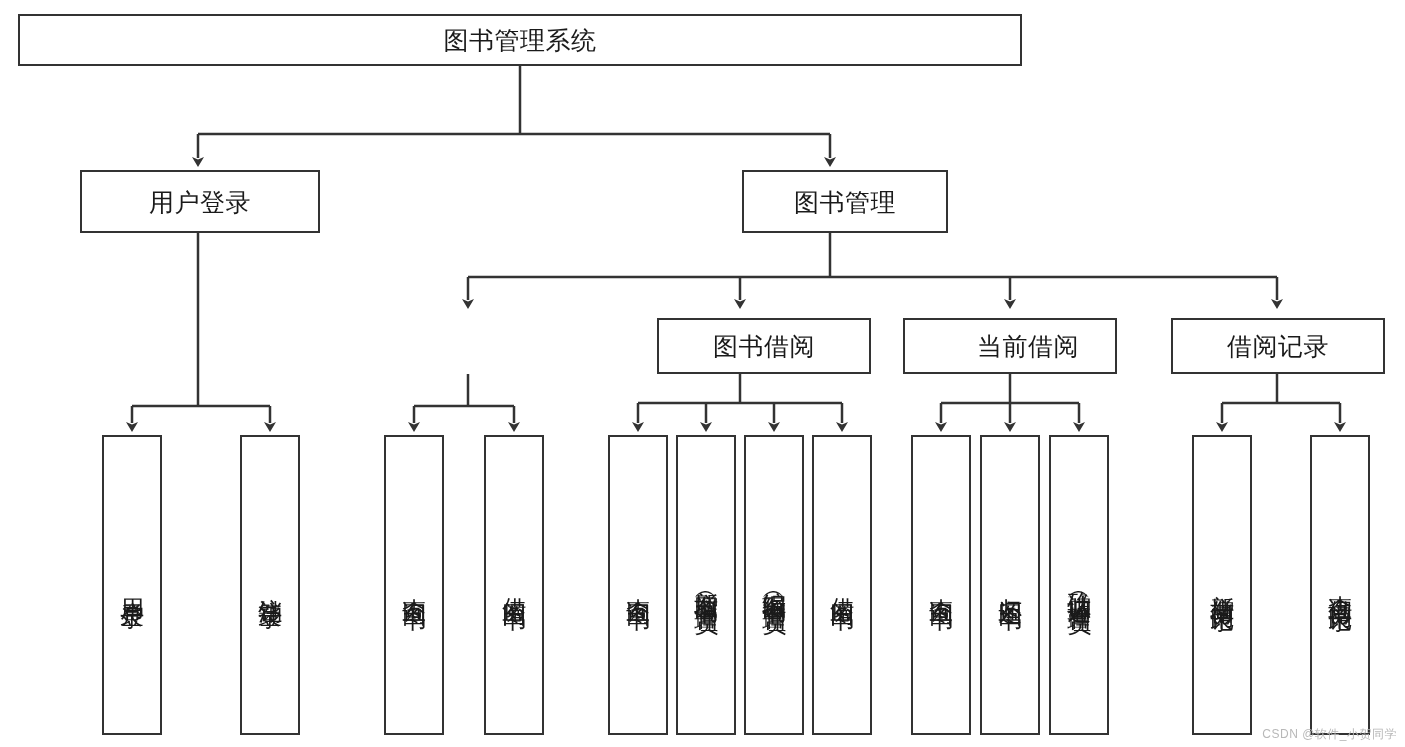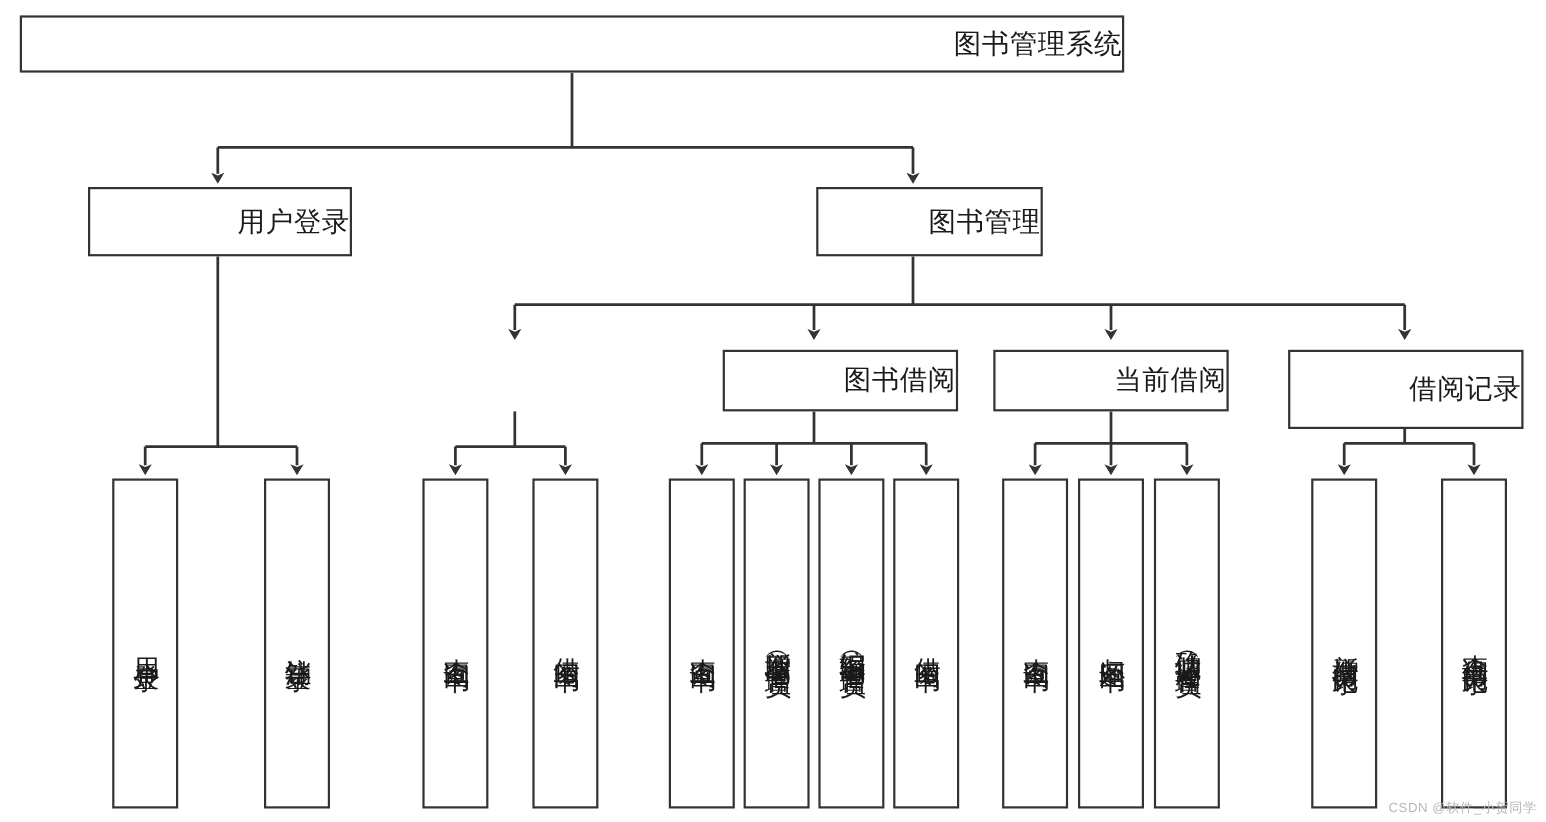--- a/index.html
+++ b/index.html
@@ -29,21 +29,21 @@
     height: 747px;
     pointer-events: none;
   }
   .node {
     position: absolute;
     box-sizing: border-box;
     border: 2.5px solid #333333;
     background: #ffffff;
     display: flex;
     align-items: center;
-    justify-content: flex-end;
+    justify-content: center;
     color: #1a1a1a;
   }
   .node-label {
     display: block;
     text-align: center;
     line-height: 1.12;
     white-space: nowrap;
   }
   
   .node.horiz .node-label {
@@ -144,21 +144,21 @@
   <div class="node horiz" style="left:710px; top:170px; width:206px; height:63px;margin-left:32px;">
     <span class="node-label">图书管理</span>
   </div>
 
   <div class="node horiz" style="left:633px; top:318px; width:214px; height:56px;margin-left:24px;">
     <span class="node-label">图书借阅</span>
   </div>
   <div class="node horiz" style="left:903px; top:318px; width:214px; height:56px;padding-left:36px;">
     <span class="node-label">当前借阅</span>
   </div>
-  <div class="node horiz" style="left:1171px; top:318px; width:214px; height:72px;">
+  <div class="node horiz" style="left:1171px; top:318px; width:214px; height:56px;">
     <span class="node-label">借阅记录</span>
   </div>
 
   <div class="node vert" style="left:102px; top:435px; width:60px; height:300px;">
     <span class="node-label">用户登录</span>
   </div>
   <div class="node vert" style="left:240px; top:435px; width:60px; height:300px;">
     <span class="node-label">注销登录</span>
   </div>
 

